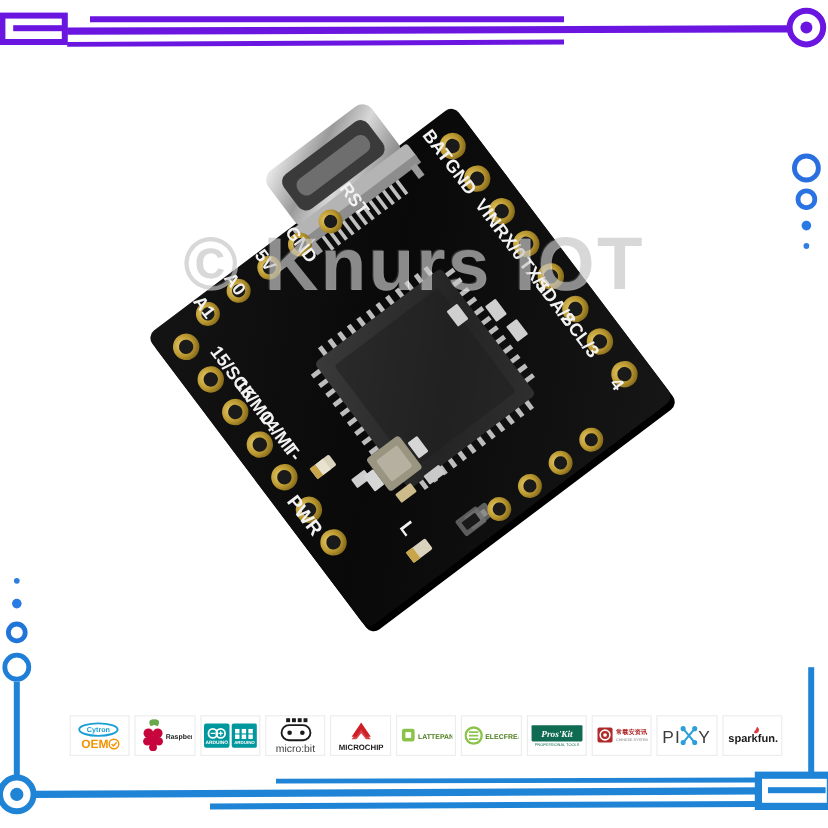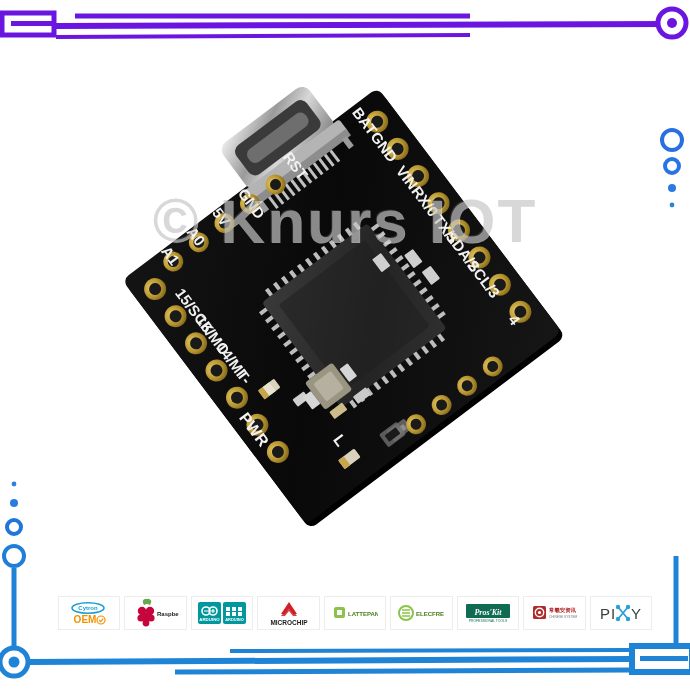--- a/index.html
+++ b/index.html
@@ -481,20 +481,34 @@
             <rect x="34" y="7" width="4" height="4"></rect>
             <rect x="40" y="7" width="4" height="4"></rect>
           <rect x="28" y="12" width="4" height="4"></rect>
             <rect x="34" y="12" width="4" height="4"></rect>
             <rect x="40" y="12" width="4" height="4"></rect>
         </g>
         <text x="36.5" y="21" text-anchor="middle" font-family="Liberation Sans, sans-serif" font-size="4" fill="#ffffff" font-weight="700">ARDUINO</text>
       </svg>
     </div>
 
+    <div class="logo-cell">
+      <svg width="46" height="34" viewBox="0 0 46 34">
+        <g fill="#1a1a1a">
+          <rect x="15" y="2" width="3.4" height="3.4"></rect>
+            <rect x="20" y="2" width="3.4" height="3.4"></rect>
+          <rect x="25" y="2" width="3.4" height="3.4"></rect>
+            <rect x="30" y="2" width="3.4" height="3.4"></rect>
+        </g>
+        <rect x="11" y="8" width="25" height="13" rx="6.5" fill="none" stroke="#1a1a1a" stroke-width="1.6"></rect>
+        <circle cx="18" cy="14.5" r="2" fill="#1a1a1a"></circle>
+        <circle cx="29" cy="14.5" r="2" fill="#1a1a1a"></circle>
+        <text x="23" y="31" text-anchor="middle" font-family="Liberation Sans, sans-serif" font-size="9" fill="#3e3e3e">micro:bit</text>
+      </svg>
+    </div>
 
     <div class="logo-cell">
       <svg width="44" height="30" viewBox="0 0 44 30">
         <path d="M22 4 L30 16 L26 16 L22 10 L18 16 L14 16 Z" fill="#cf2027"></path>
         <path d="M14 18 L22 8 L30 18 L26 18 L22 13 L18 18 Z" fill="#cf2027" opacity="0.85"></path>
         <text x="22" y="27" text-anchor="middle" font-family="Liberation Sans, sans-serif" font-size="6.5" fill="#1a1a1a" font-weight="700">MICROCHIP</text>
       </svg>
     </div>
 
     <div class="logo-cell">
@@ -539,17 +553,23 @@
           <path d="M20 6 L30 18 M30 6 L20 18" stroke="#2b9fdc" stroke-width="1.8"></path>
           <circle cx="20" cy="6" r="2.2" fill="#2b9fdc"></circle>
           <circle cx="30" cy="6" r="2.2" fill="#2b9fdc"></circle>
           <circle cx="20" cy="18" r="2.2" fill="#2b9fdc"></circle>
           <circle cx="30" cy="18" r="2.2" fill="#2b9fdc"></circle>
         </g>
         <text x="33" y="18" font-family="Liberation Sans, sans-serif" font-size="15" fill="#3c3c3c">Y</text>
       </svg>
     </div>
 
+    <div class="logo-cell">
+      <svg width="48" height="20" viewBox="0 0 48 20">
+        <path d="M28 2 q3 2 1 5 q-2 2 -4 0 q2 -2 3 -5" fill="#e03a3e"></path>
+        <text x="2" y="16" font-family="Liberation Sans, sans-serif" font-size="10" fill="#1a1a1a" font-weight="700">sparkfun.</text>
+      </svg>
+    </div>
 
 
   </div>
 
 </div>
 
 </body></html>

